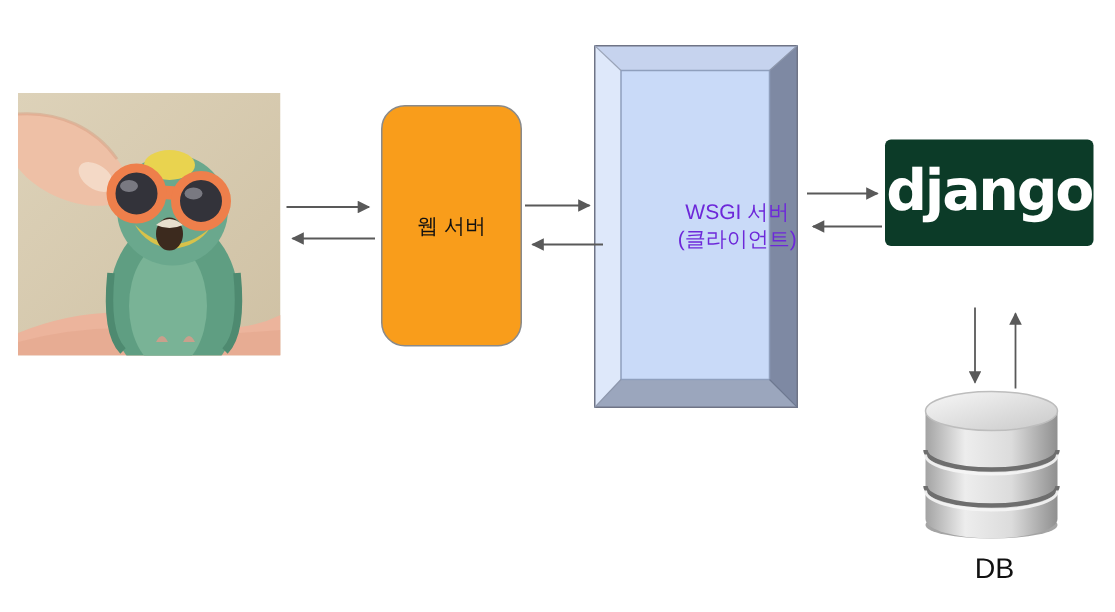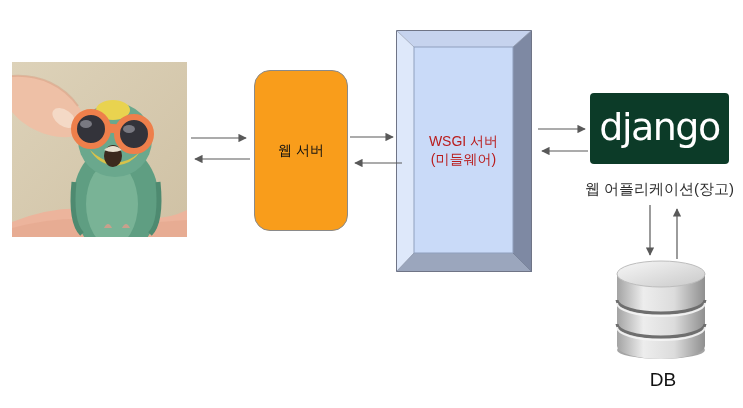--- a/index.html
+++ b/index.html
@@ -14,29 +14,29 @@
   
   #web-server-box{
     left:254px;top:70px;width:94px;height:161px;border-radius:16px;
     background:#f99d1b;border:1px solid #8a8a8a;box-sizing:border-box;
     display:flex;align-items:center;justify-content:center;font-size:14px;color:#111;
   }
   
   #wsgi-box{left:396px;top:30px;width:136px;height:242px;}
   #wsgi-label{
     left:414px;top:47px;width:99px;height:206px;display:flex;flex-direction:column;
-    align-items:center;justify-content:center;font-size:14px;line-height:18px;color:#b91c1c;text-align:center;
+    align-items:center;justify-content:center;font-size:14px;line-height:18px;color:#6d28d9;text-align:center;padding-left:28px;
   }
   
   #django-box{
     left:590px;top:93px;width:139px;height:71px;background:#0c3b28;border-radius:4px;
     display:flex;align-items:center;justify-content:center;
   }
   #django-logo-text{
-    color:#ffffff;font-weight:normal;font-size:38px;letter-spacing:-1.5px;
+    color:#ffffff;font-weight:bold;font-size:38px;letter-spacing:-1.5px;
     font-family:"DejaVu Sans","Liberation Sans",sans-serif;padding-bottom:4px;
   }
   #django-caption{left:576px;top:180px;width:167px;text-align:center;font-size:15px;color:#2f2f2f;}
   
   #db-icon{left:615px;top:258px;width:96px;height:104px;}
   #db-label{left:619px;top:369px;width:88px;text-align:center;font-size:19px;color:#111;}
   #arrow-layer{left:0;top:0;width:743px;height:408px;pointer-events:none;}
 </style>
 </head>
 <body>
@@ -95,27 +95,26 @@
     <polygon points="0,242 18,223 117,223 136,242" fill="#9ba6bd"></polygon>
     <rect x="18" y="17" width="99" height="206" fill="#c9daf8" stroke="#8f9fbd" stroke-width="1"></rect>
     <rect x="0.5" y="0.5" width="135" height="241" fill="none" stroke="#6f7486" stroke-width="1"></rect>
     <line x1="0" y1="0" x2="18" y2="17" stroke="#9aa4b8" stroke-width="0.8"></line>
     <line x1="136" y1="0" x2="117" y2="17" stroke="#8c96ab" stroke-width="0.8"></line>
     <line x1="136" y1="242" x2="117" y2="223" stroke="#6d7890" stroke-width="0.8"></line>
     <line x1="0" y1="242" x2="18" y2="223" stroke="#8c96ab" stroke-width="0.8"></line>
   </svg>
   <div id="wsgi-label" class="abs">
     <span>WSGI 서버</span>
-    <span>(미들웨어)</span>
+    <span>(클라이언트)</span>
   </div>
 
   <div id="django-box" class="abs">
     <span id="django-logo-text">django</span>
   </div>
-  <div id="django-caption" class="abs">웹 어플리케이션(장고)</div>
 
   <svg id="db-icon" class="abs" viewBox="0 0 96 104" xmlns="http://www.w3.org/2000/svg">
     <defs>
       <linearGradient id="cylbody" x1="0" y1="0" x2="1" y2="0">
         <stop offset="0" stop-color="#a3a3a3"></stop>
           <stop offset="0.3" stop-color="#ededed"></stop>
         <stop offset="0.65" stop-color="#dcdcdc"></stop>
           <stop offset="1" stop-color="#8f8f8f"></stop>
       </linearGradient>
       <linearGradient id="cyltop" x1="0" y1="0" x2="1" y2="1">

